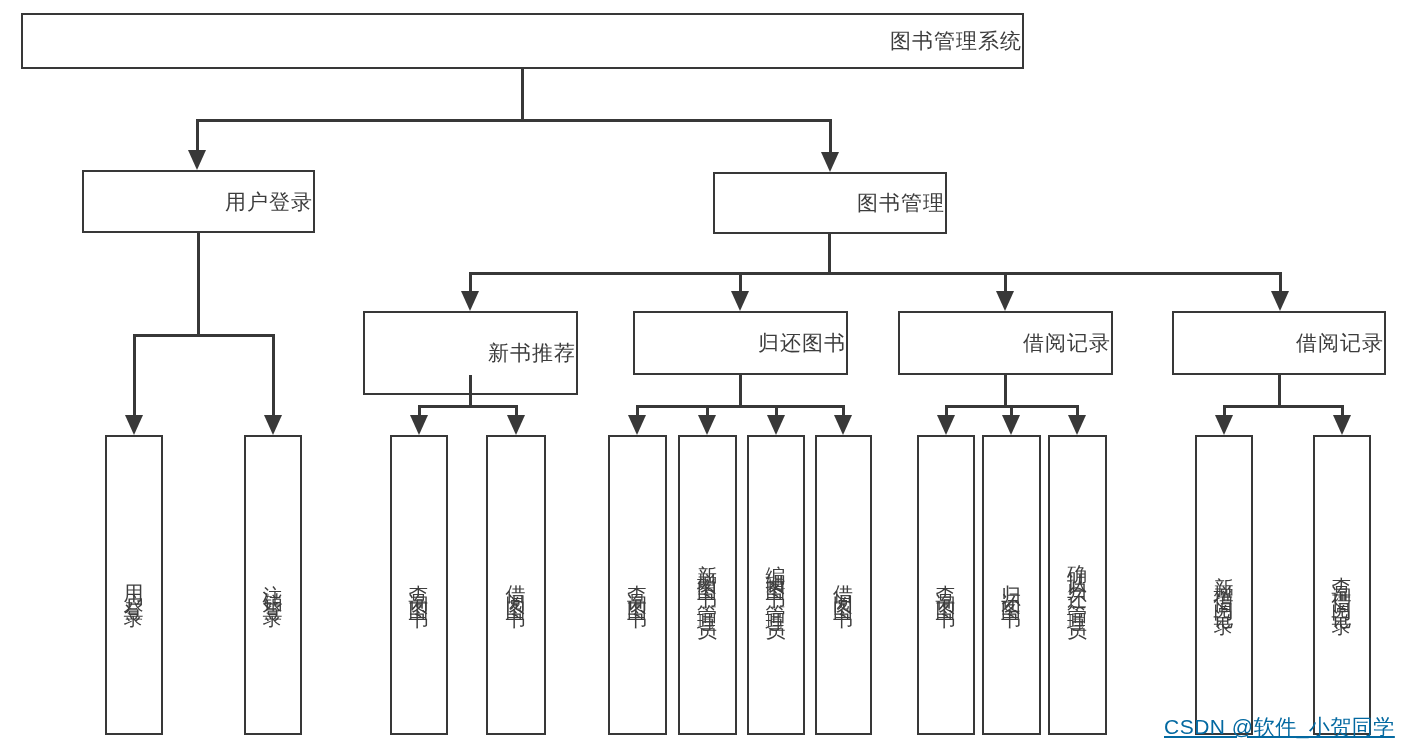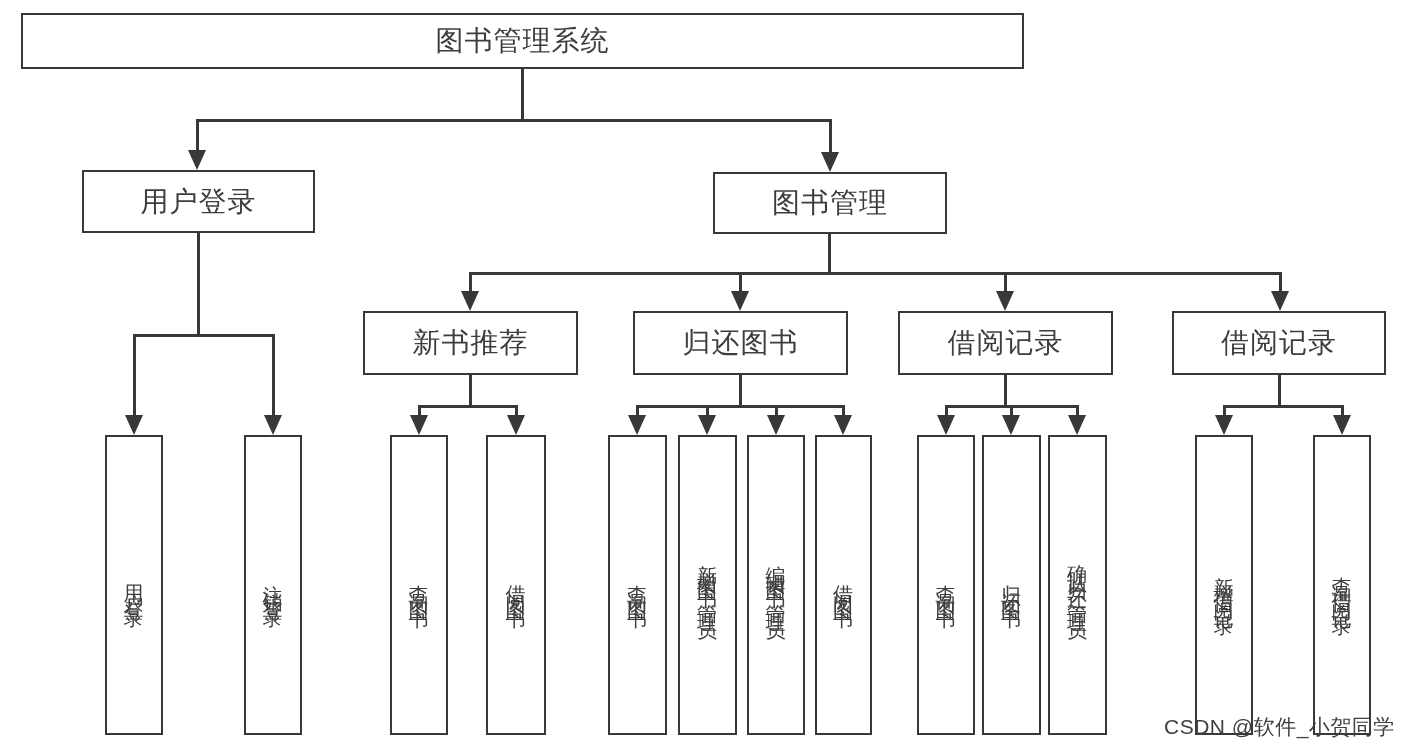--- a/index.html
+++ b/index.html
@@ -4,35 +4,35 @@
 <style>
   html,body{margin:0;padding:0;background:#ffffff;}
   .canvas{
     position:relative;width:1405px;height:747px;background:#ffffff;
     font-family:"Liberation Sans","DejaVu Sans",sans-serif;overflow:hidden;
   }
   .node{
     position:absolute;box-sizing:border-box;border:2px solid #383838;background:#ffffff;
     display:flex;align-items:center;justify-content:center;color:#3d3d3d;
   }
-  .hnode{font-size:28px;letter-spacing:1px;}
+  .hnode{font-size:21px;letter-spacing:1px;justify-content:flex-end;}
   .vnode .vtext{
     writing-mode:vertical-rl;text-orientation:upright;
     font-size:20px;line-height:1.1;letter-spacing:8px;color:#3d3d3d;
   }
   .hline{position:absolute;height:3px;background:#383838;}
   .vline{position:absolute;width:3px;background:#383838;}
   .arrow{
     position:absolute;width:0;height:0;
     border-left:9px solid transparent;border-right:9px solid transparent;
     border-top:20px solid #383838;
   }
   .watermark{
-    position:absolute;left:1164px;top:713px;font-size:21px;color:#404040;
-    white-space:nowrap;letter-spacing:0.5px;
+    position:absolute;left:1164px;top:713px;font-size:21px;color:#0369a1;
+    white-space:nowrap;letter-spacing:0.5px;text-decoration:underline;
   }
 </style>
 </head>
 <body>
 
 <div class="canvas">
 
   <div class="node hnode" style="left:21px;top:13px;width:1003px;height:56px">
     <span>图书管理系统</span>
   </div>
@@ -62,21 +62,21 @@
   <div class="hline" style="left:469px;top:272px;width:813px"></div>
   <div class="vline" style="left:469px;top:272px;height:22px"></div>
   <div class="arrow" style="left:461px;top:291px"></div>
   <div class="vline" style="left:739px;top:272px;height:22px"></div>
   <div class="arrow" style="left:731px;top:291px"></div>
   <div class="vline" style="left:1004px;top:272px;height:22px"></div>
   <div class="arrow" style="left:996px;top:291px"></div>
   <div class="vline" style="left:1279px;top:272px;height:22px"></div>
   <div class="arrow" style="left:1271px;top:291px"></div>
 
-  <div class="node hnode" style="left:363px;top:311px;width:215px;height:64px">
+  <div class="node hnode" style="left:363px;top:311px;width:215px;height:84px">
     <span>新书推荐</span>
   </div>
   <div class="node hnode" style="left:633px;top:311px;width:215px;height:64px">
     <span>归还图书</span>
   </div>
   <div class="node hnode" style="left:898px;top:311px;width:215px;height:64px">
     <span>借阅记录</span>
   </div>
   <div class="node hnode" style="left:1172px;top:311px;width:214px;height:64px">
     <span>借阅记录</span>

